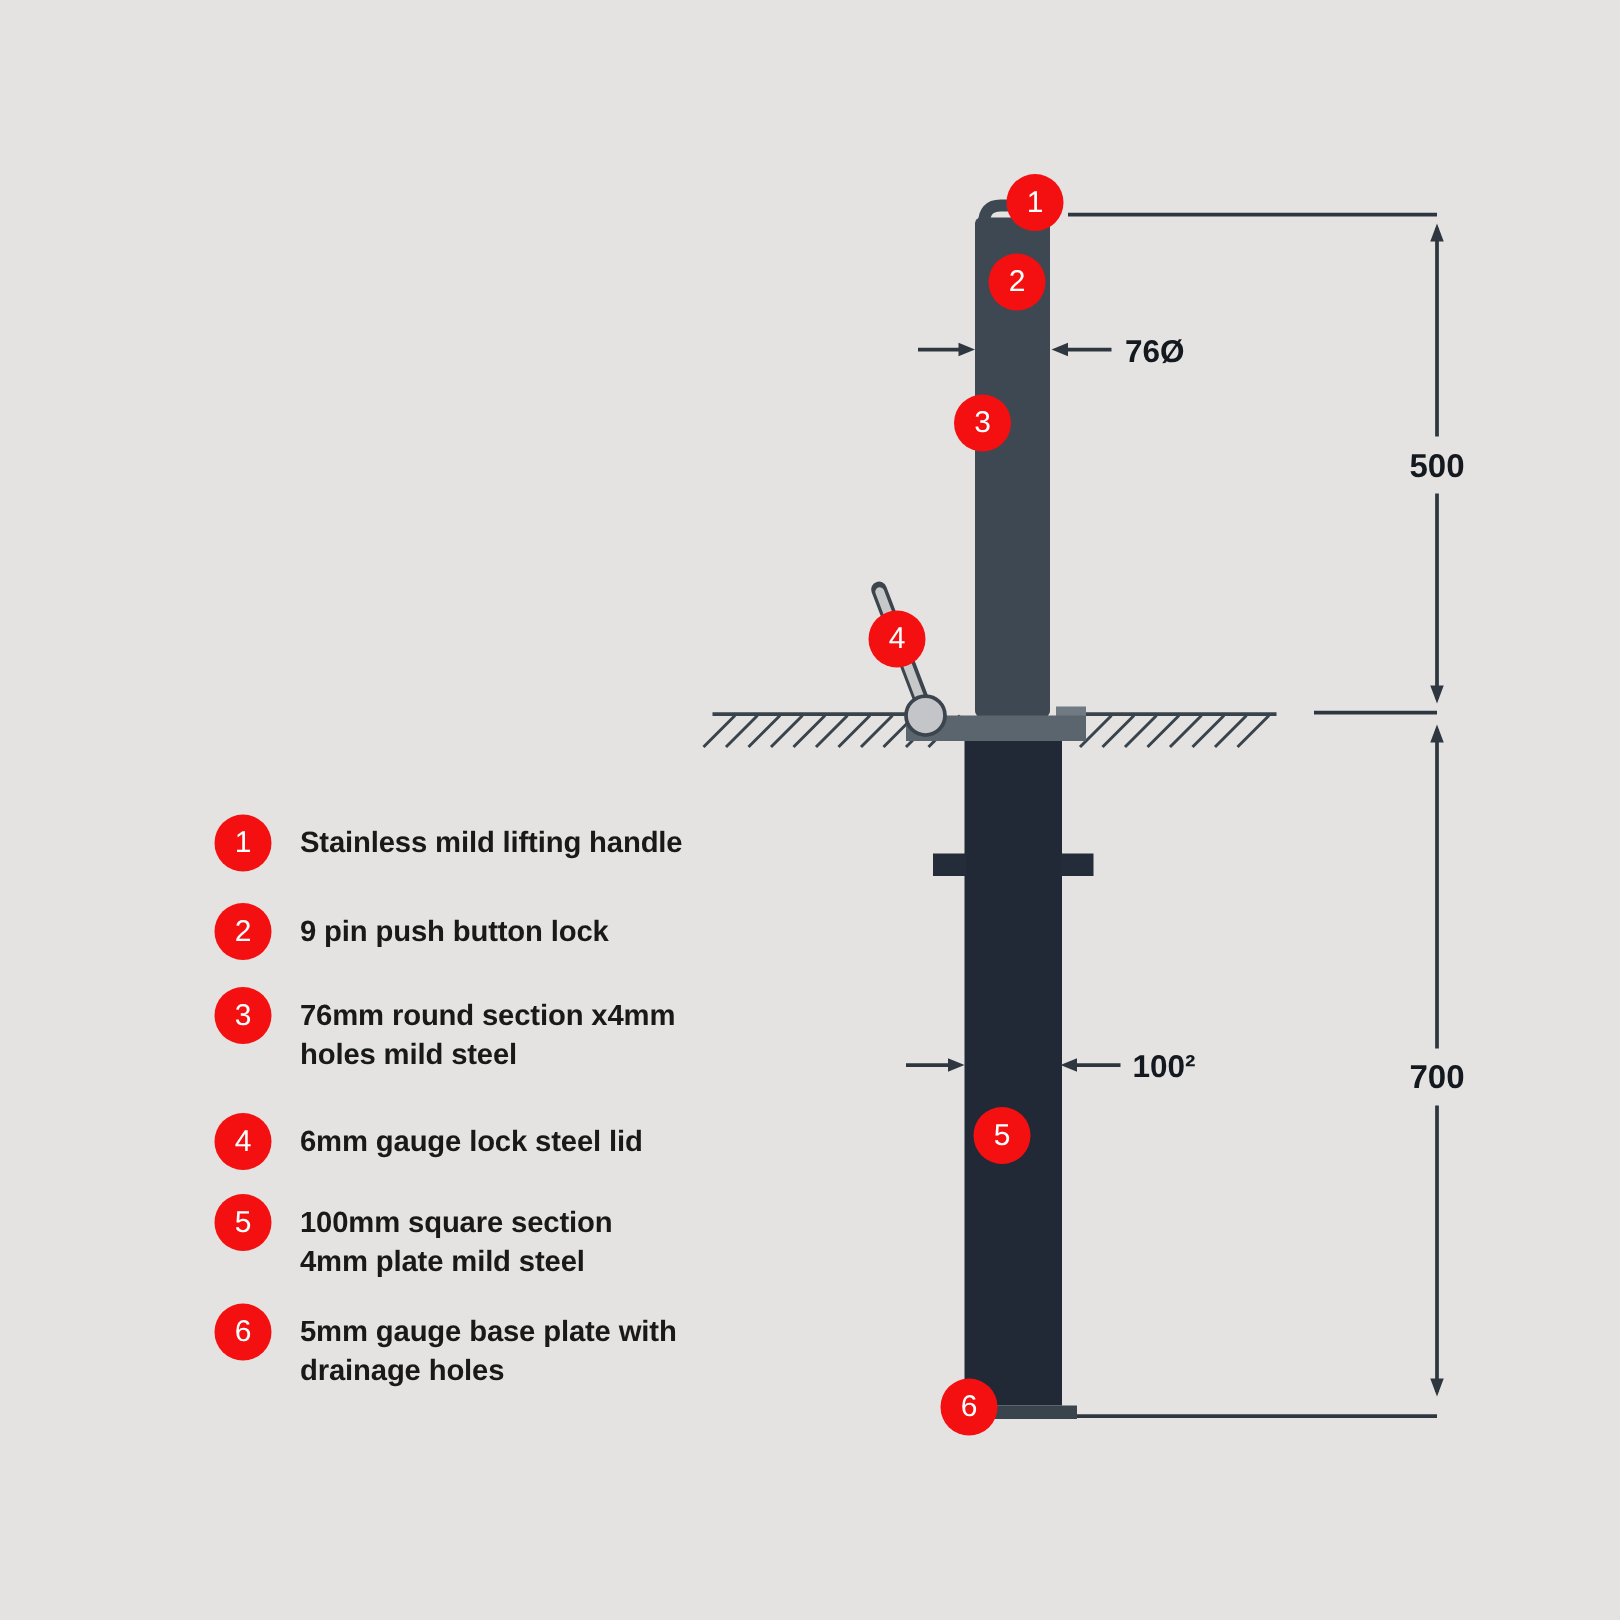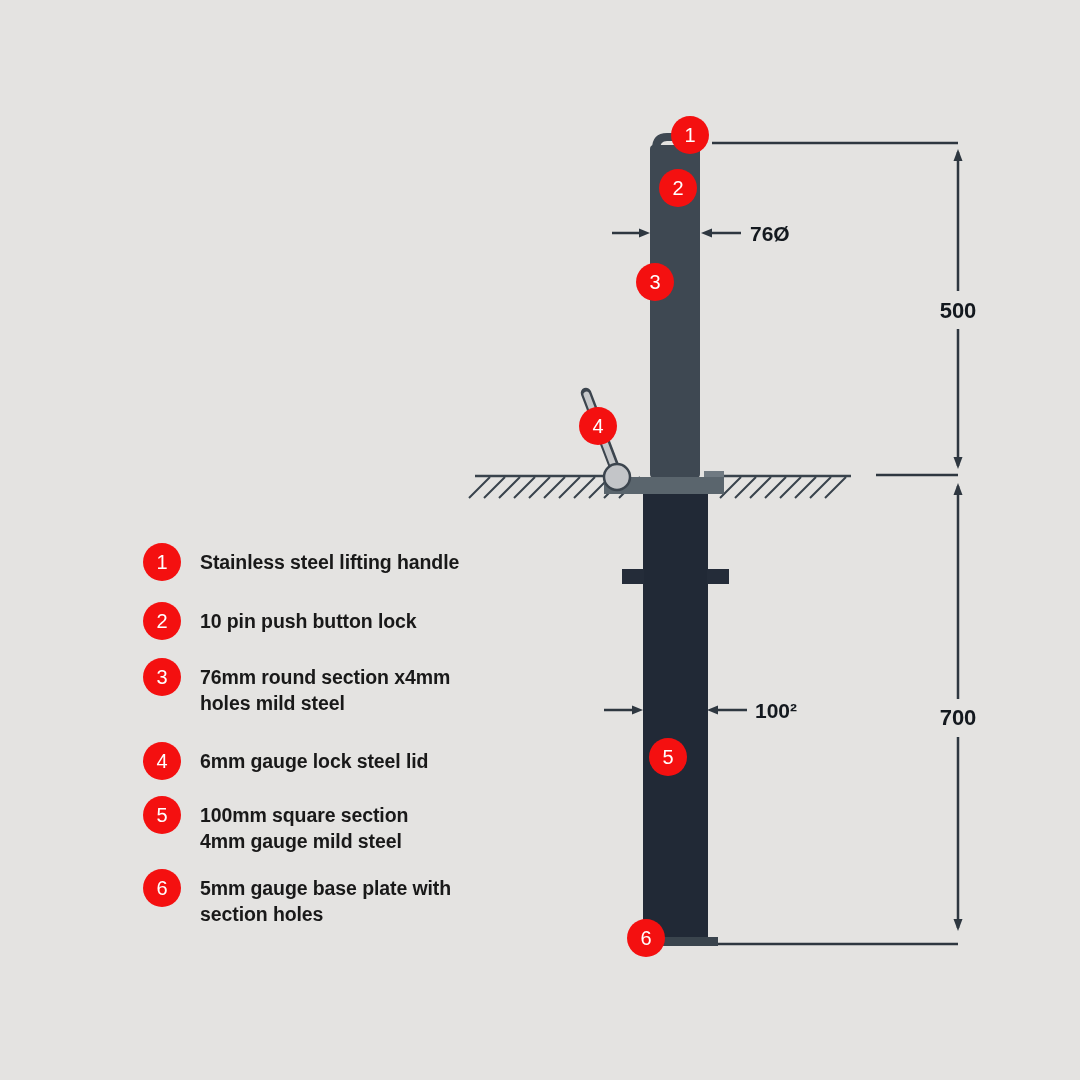--- a/index.html
+++ b/index.html
@@ -69,39 +69,39 @@
 
   <div class="badge" style="left:671px;top:116px;">1</div>
   <div class="badge" style="left:659px;top:169px;">2</div>
   <div class="badge" style="left:636px;top:263px;">3</div>
   <div class="badge" style="left:579px;top:407px;">4</div>
   <div class="badge" style="left:649px;top:738px;">5</div>
   <div class="badge" style="left:627px;top:919px;">6</div>
 
   <div class="legend-item" style="left:143px;top:543px;">
     <div class="badge">1</div>
-    <div class="legend-label">Stainless steel lifting handle</div>
+    <div class="legend-label">Stainless mild lifting handle</div>
   </div>
   <div class="legend-item" style="left:143px;top:602px;">
     <div class="badge">2</div>
-    <div class="legend-label">10 pin push button lock</div>
+    <div class="legend-label">9 pin push button lock</div>
   </div>
   <div class="legend-item" style="left:143px;top:658px;">
     <div class="badge">3</div>
     <div class="legend-label">76mm round section x4mm
 holes mild steel</div>
   </div>
   <div class="legend-item" style="left:143px;top:742px;">
     <div class="badge">4</div>
     <div class="legend-label">6mm gauge lock steel lid</div>
   </div>
   <div class="legend-item" style="left:143px;top:796px;">
     <div class="badge">5</div>
     <div class="legend-label">100mm square section
-4mm gauge mild steel</div>
+4mm plate mild steel</div>
   </div>
   <div class="legend-item" style="left:143px;top:869px;">
     <div class="badge">6</div>
     <div class="legend-label">5mm gauge base plate with
-section holes</div>
+drainage holes</div>
   </div>
 
 </div>
 
 </body></html>

